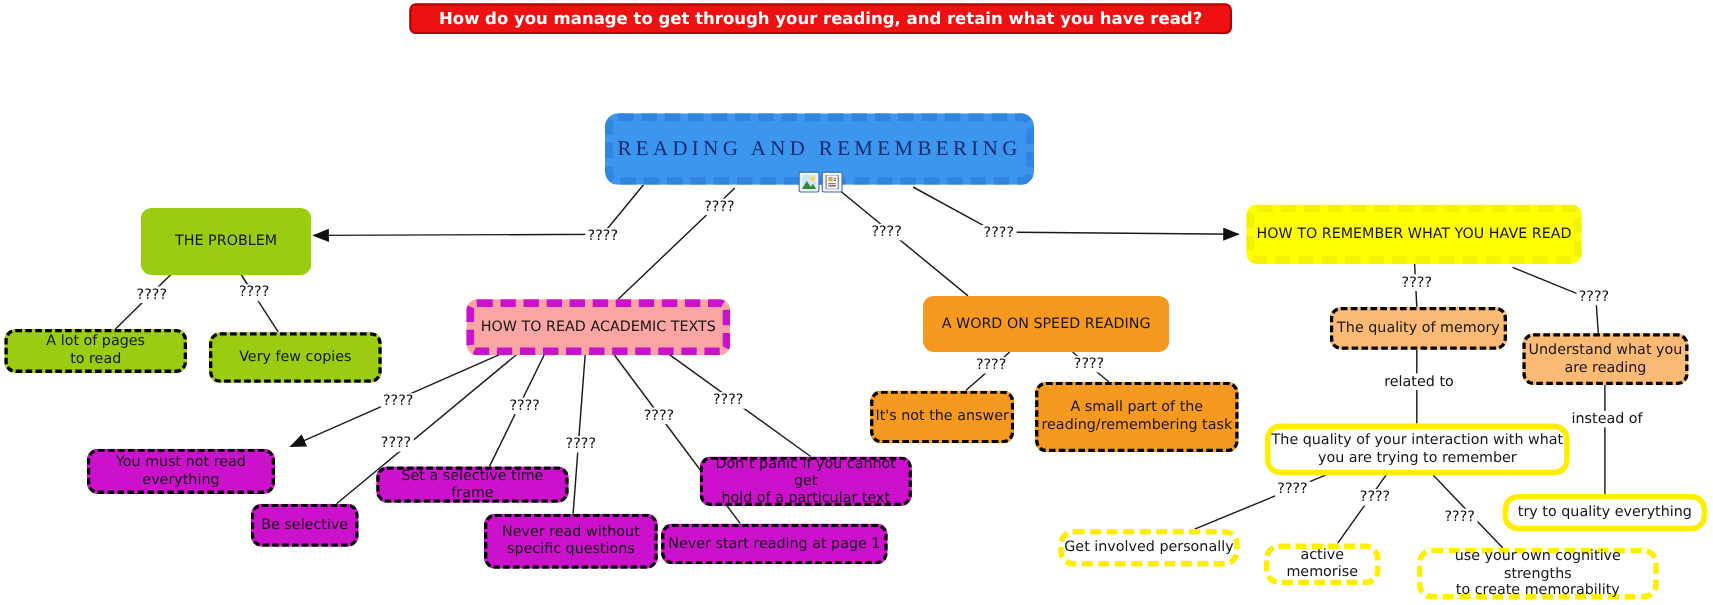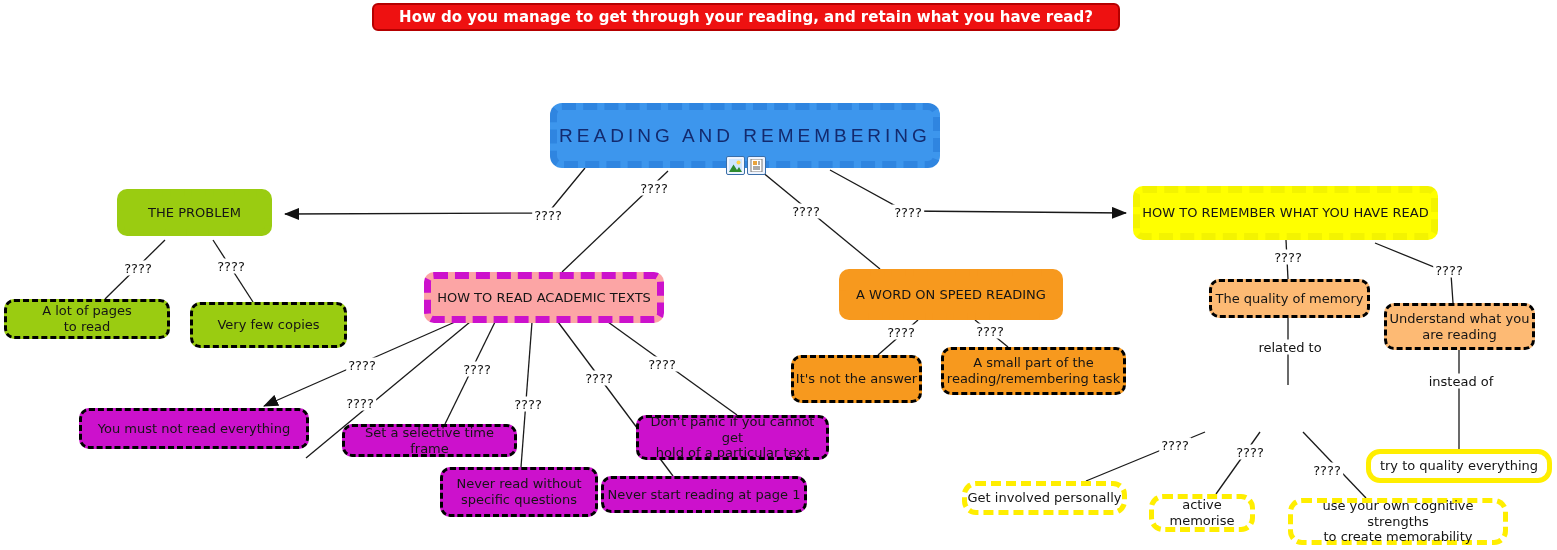--- a/index.html
+++ b/index.html
@@ -5,21 +5,21 @@
   html,body{margin:0;padding:0;background:#fff;}
   #stage{position:relative;width:1557px;height:550px;background:#fff;overflow:hidden;
          font-family:"DejaVu Sans","Liberation Sans",sans-serif;}
   #wires{position:absolute;left:0;top:0;width:1557px;height:550px;}
   .node{position:absolute;display:flex;align-items:center;justify-content:center;
         text-align:center;white-space:pre-line;box-sizing:border-box;
         font-size:13px;line-height:1.22;color:#151515;}
   
   .parent{border-radius:10px;background-clip:padding-box;}
   .blue{background:#3d96ed;border:7px dashed #2f85e0;border-radius:12px;
-        font-family:Liberation Sans, sans-serif;
+        font-family:Liberation Serif, serif;
         font-size:19px;letter-spacing:4px;color:#132a6e;}
   .green-p {background:#9acc11;border:7px dashed #9acc11;}
   .magenta-p{background:#fca5a5;border:7px dashed #cc11cc;}
   .orange-p{background:#f7991e;border:7px dashed #f7991e;}
   .yellow-p{background:#ffff00;border:7px dashed #f3f300;}
   
   .child{border:3px dashed #000;border-radius:10px;background-clip:padding-box;}
   .green-c{background:#9acc11;}
   .magenta-c{background:#cc11cc;}
   .orange-c{background:#f7991e;}
@@ -90,43 +90,46 @@
         <rect x="1" y="0" width="11" height="13" fill="#fff" stroke="#777" stroke-width="1"></rect>
         <rect x="3" y="2" width="4" height="4" fill="#e8a33d"></rect>
         <line x1="8" y1="3" x2="10" y2="3" stroke="#555"></line>
         <line x1="8" y1="5" x2="10" y2="5" stroke="#555"></line>
         <line x1="3" y1="8" x2="10" y2="8" stroke="#555"></line>
         <line x1="3" y1="10" x2="10" y2="10" stroke="#555"></line>
       </svg>
     </div>
   </div>
 
-  <div class="node parent green-p" style="left:117px;top:189px;width:155px;height:47px">THE PROBLEM</div>
+  <div class="node parent green-p" style="left:128px;top:189px;width:155px;height:61px">THE PROBLEM</div>
   <div class="node child green-c" style="left:4px;top:299px;width:166px;height:40px">A lot of pages
 to read</div>
   <div class="node child green-c" style="left:190px;top:302px;width:157px;height:46px">Very few copies</div>
 
   <div class="node parent magenta-p" style="left:424px;top:272px;width:240px;height:51px">HOW TO READ ACADEMIC TEXTS</div>
-  <div class="node child magenta-c" style="left:79px;top:408px;width:230px;height:41px">You must not read everything</div>
+  <div class="node child magenta-c" style="left:79px;top:408px;width:171px;height:41px">You must not read everything</div>
+  <div class="node child magenta-c" style="left:228px;top:458px;width:98px;height:39px">Be selective</div>
   <div class="node child magenta-c" style="left:342px;top:424px;width:175px;height:33px">Set a selective time frame</div>
   <div class="node child magenta-c" style="left:440px;top:467px;width:158px;height:50px">Never read without
 specific questions</div>
   <div class="node child magenta-c" style="left:601px;top:476px;width:206px;height:37px">Never start reading at page 1</div>
   <div class="node child magenta-c" style="left:636px;top:415px;width:193px;height:45px">Don’t panic if you cannot get
 hold of a particular text</div>
 
   <div class="node parent orange-p" style="left:839px;top:269px;width:224px;height:51px">A WORD ON SPEED READING</div>
   <div class="node child orange-c" style="left:791px;top:355px;width:131px;height:48px">It's not the answer</div>
-  <div class="node child orange-c" style="left:941px;top:347px;width:185px;height:48px">A small part of the
+  <div class="node child orange-c" style="left:941px;top:347px;width:185px;height:64px">A small part of the
 reading/remembering task</div>
 
   <div class="node parent yellow-p" style="left:1133px;top:186px;width:305px;height:54px">HOW TO REMEMBER WHAT YOU HAVE READ</div>
   <div class="node child yellow-c" style="left:1209px;top:279px;width:161px;height:39px">The quality of memory</div>
   <div class="node child yellow-c" style="left:1384px;top:303px;width:151px;height:47px">Understand what you
 are reading</div>
+  <div class="node ysolid" style="left:1150px;top:385px;width:277px;height:47px">The quality of your interaction with what
+you are trying to remember</div>
   <div class="node ysolid" style="left:1366px;top:449px;width:186px;height:34px">try to quality everything</div>
   <div class="node ydash" style="left:962px;top:481px;width:165px;height:34px">Get involved personally</div>
   <div class="node ydash" style="left:1149px;top:494px;width:106px;height:38px">active memorise</div>
   <div class="node ydash" style="left:1288px;top:498px;width:220px;height:47px">use your own cognitive strengths
 to create memorability</div>
 
   <div class="lbl" style="left:548px;top:215px">????</div>
   <div class="lbl" style="left:654px;top:188px">????</div>
   <div class="lbl" style="left:806px;top:211px">????</div>
   <div class="lbl" style="left:908px;top:212px">????</div>

